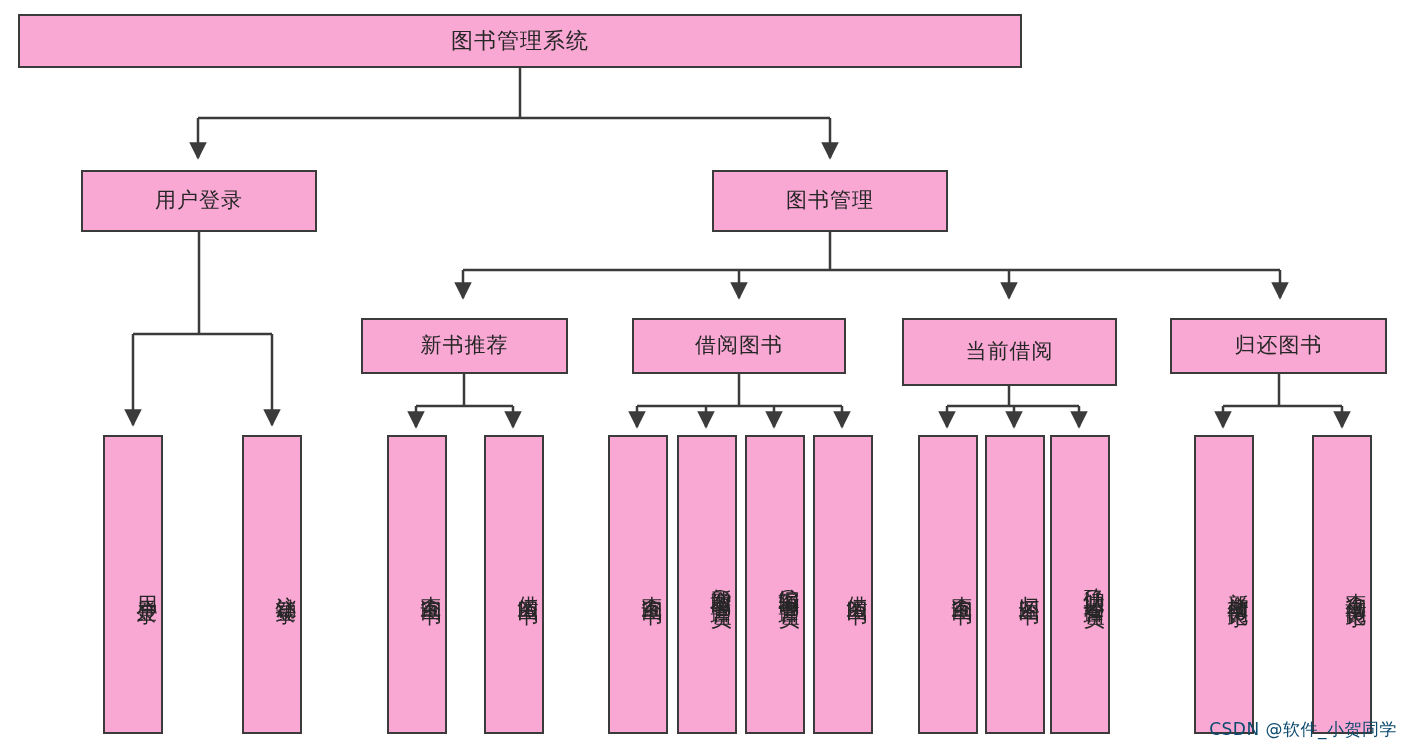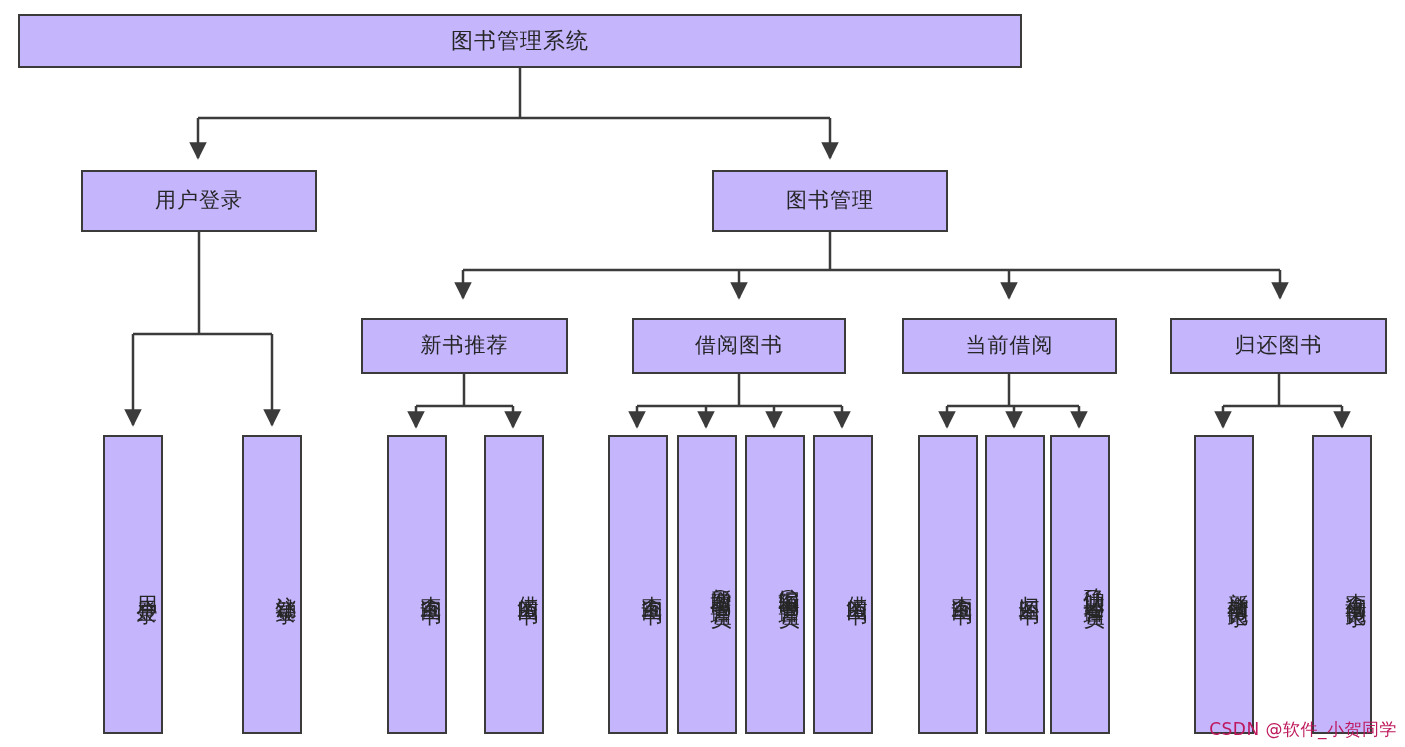--- a/index.html
+++ b/index.html
@@ -22,21 +22,21 @@
     left: 0;
     top: 0;
     width: 1405px;
     height: 747px;
     pointer-events: none;
   }
   .node {
     position: absolute;
     box-sizing: border-box;
     border: 2px solid #3b3b3b;
-    background: #c4b5fd;
+    background: #f9a8d4;
     display: flex;
     align-items: center;
     justify-content: center;
     color: #262626;
     text-align: center;
     z-index: 2;
   }
   .node.horiz {
     font-size: 21px;
     letter-spacing: 1px;
@@ -57,21 +57,21 @@
   .node.vert > span {
     writing-mode: vertical-rl;
     text-orientation: upright;
     display: block;
   }
   .watermark {
     position: absolute;
     right: 8px;
     bottom: 6px;
     font-size: 17px;
-    color: #be185d;
+    color: #0c4a6e;
     letter-spacing: 0.5px;
     z-index: 3;
     white-space: nowrap;
   }
 </style>
 </head>
 <body>
 
 <div id="canvas">
 
@@ -135,21 +135,21 @@
   <div class="node horiz" style="left:712px; top:170px; width:236px; height:62px;">
     <span>图书管理</span>
   </div>
 
   <div class="node horiz" style="left:361px; top:318px; width:207px; height:56px;">
     <span>新书推荐</span>
   </div>
   <div class="node horiz" style="left:632px; top:318px; width:214px; height:56px;">
     <span>借阅图书</span>
   </div>
-  <div class="node horiz" style="left:902px; top:318px; width:215px; height:56px;">
+  <div class="node horiz" style="left:902px; top:318px; width:215px; height:68px;">
     <span>当前借阅</span>
   </div>
   <div class="node horiz" style="left:1170px; top:318px; width:217px; height:56px;">
     <span>归还图书</span>
   </div>
 
   <div class="node vert" style="left:103px; top:435px; width:60px; height:299px;">
     <span>用户登录</span>
   </div>
   <div class="node vert" style="left:242px; top:435px; width:60px; height:299px;">

